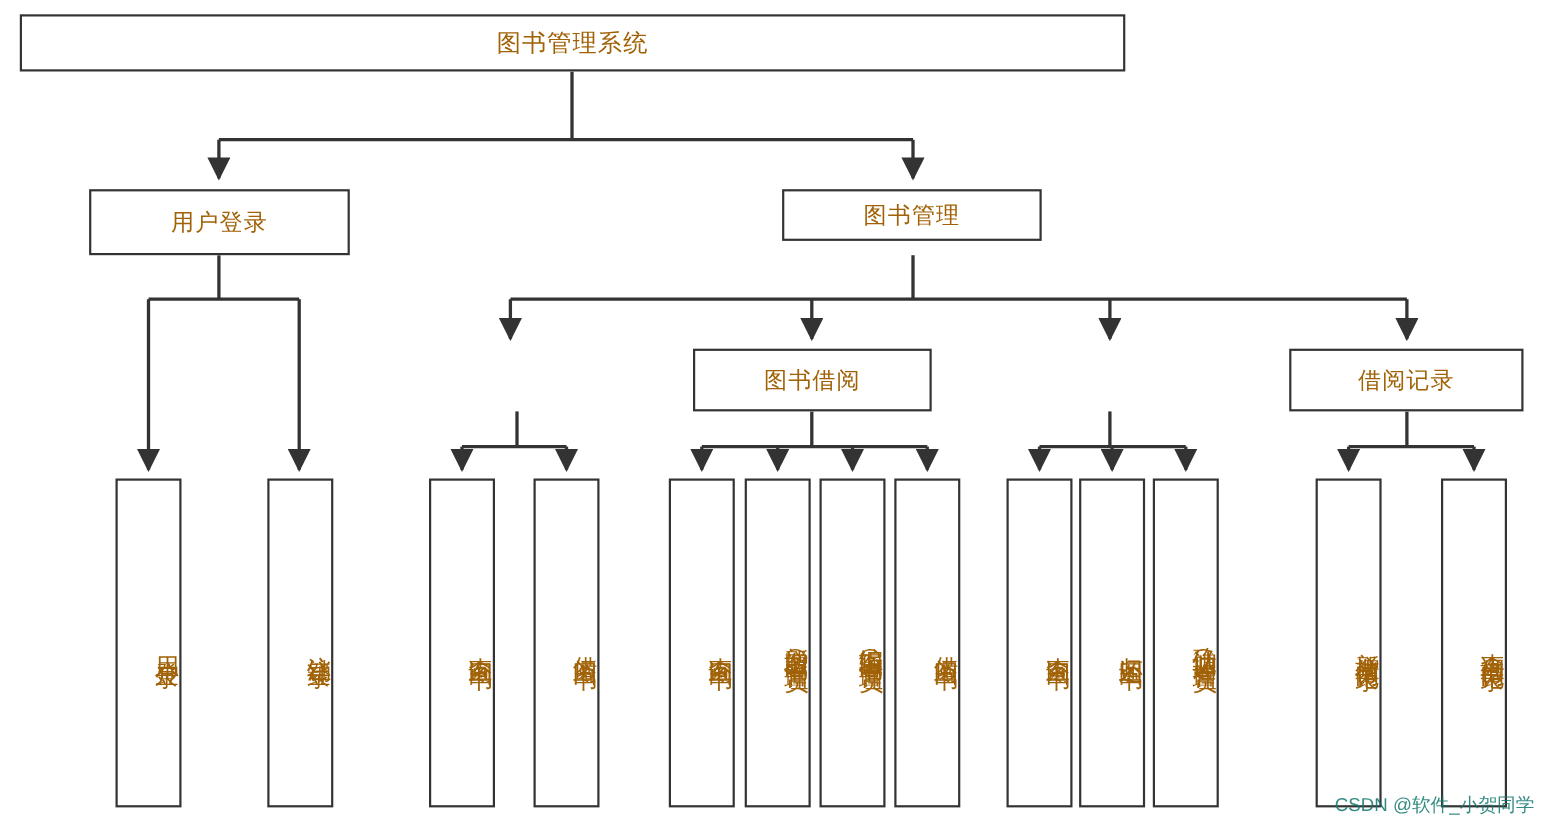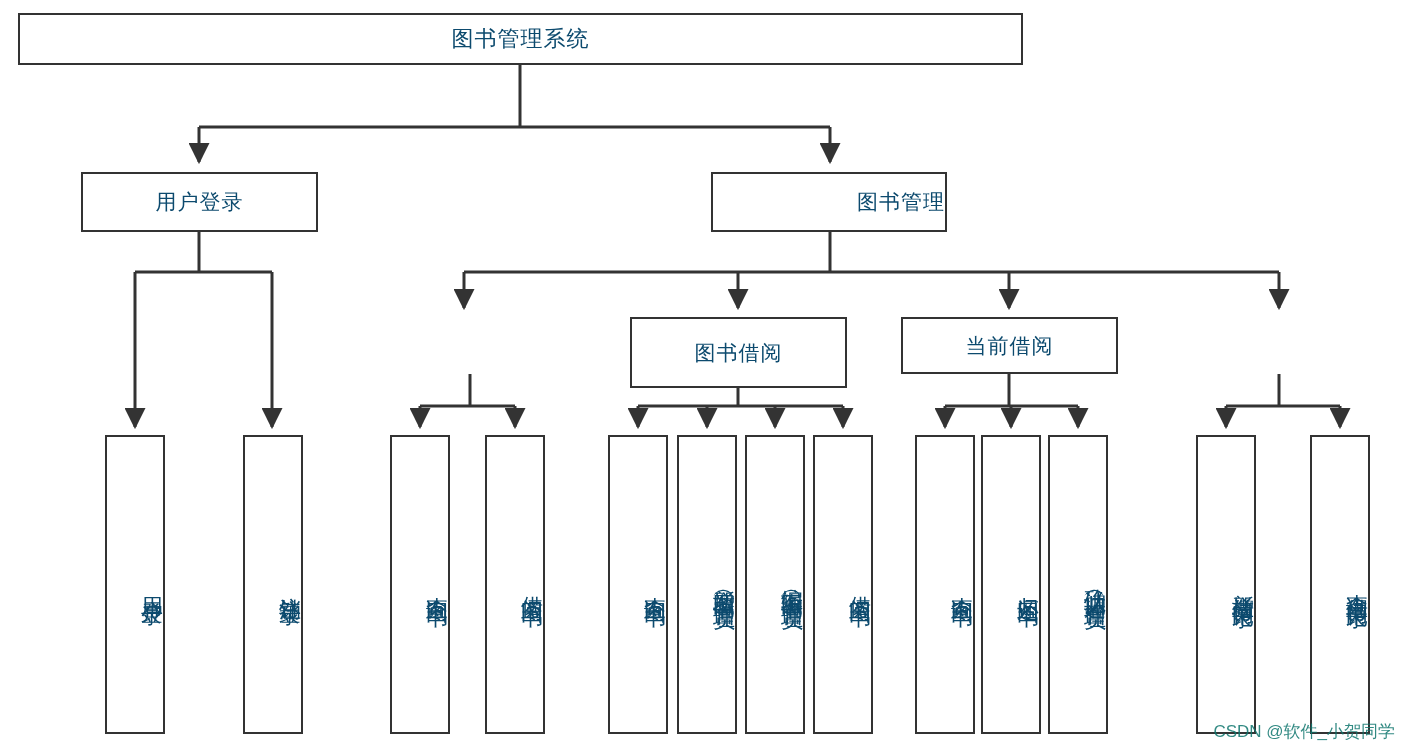--- a/index.html
+++ b/index.html
@@ -26,21 +26,21 @@
     pointer-events: none;
   }
   .node {
     position: absolute;
     box-sizing: border-box;
     border: 2.5px solid #333333;
     background: #ffffff;
     display: flex;
     align-items: center;
     justify-content: center;
-    color: #0c4a6e;
+    color: #a16207;
   }
   .node.horiz {
     font-size: 21px;
     letter-spacing: 1px;
   }
   .node.vert {
     writing-mode: vertical-rl;
     text-orientation: upright;
     font-size: 22px;
     letter-spacing: 3px;
@@ -123,29 +123,29 @@
     </g>
   </svg>
 
   <div class="node horiz root" style="left: 18px; top: 13px; width: 1005px; height: 52px;">
     <span>图书管理系统</span>
   </div>
 
   <div class="node horiz" style="left: 81px; top: 172px; width: 237px; height: 60px;">
     <span>用户登录</span>
   </div>
-  <div class="node horiz" style="left: 711px; top: 172px; width: 236px; height: 60px; justify-content: flex-end;">
+  <div class="node horiz" style="left: 711px; top: 172px; width: 236px; height: 47px;">
     <span>图书管理</span>
   </div>
 
-  <div class="node horiz" style="left: 630px; top: 317px; width: 217px; height: 71px;">
+  <div class="node horiz" style="left: 630px; top: 317px; width: 217px; height: 57px;">
     <span>图书借阅</span>
   </div>
-  <div class="node horiz" style="left: 901px; top: 317px; width: 217px; height: 57px;">
-    <span>当前借阅</span>
+  <div class="node horiz" style="left: 1172px; top: 317px; width: 213px; height: 57px;">
+    <span>借阅记录</span>
   </div>
 
   <div class="node vert" style="left: 105px; top: 435px; width: 60px; height: 299px;">
     <span class="vtext">用户登录</span>
   </div>
   <div class="node vert" style="left: 243px; top: 435px; width: 60px; height: 299px;">
     <span class="vtext">注销登录</span>
   </div>
   <div class="node vert" style="left: 390px; top: 435px; width: 60px; height: 299px;">
     <span class="vtext">查询图书</span>

